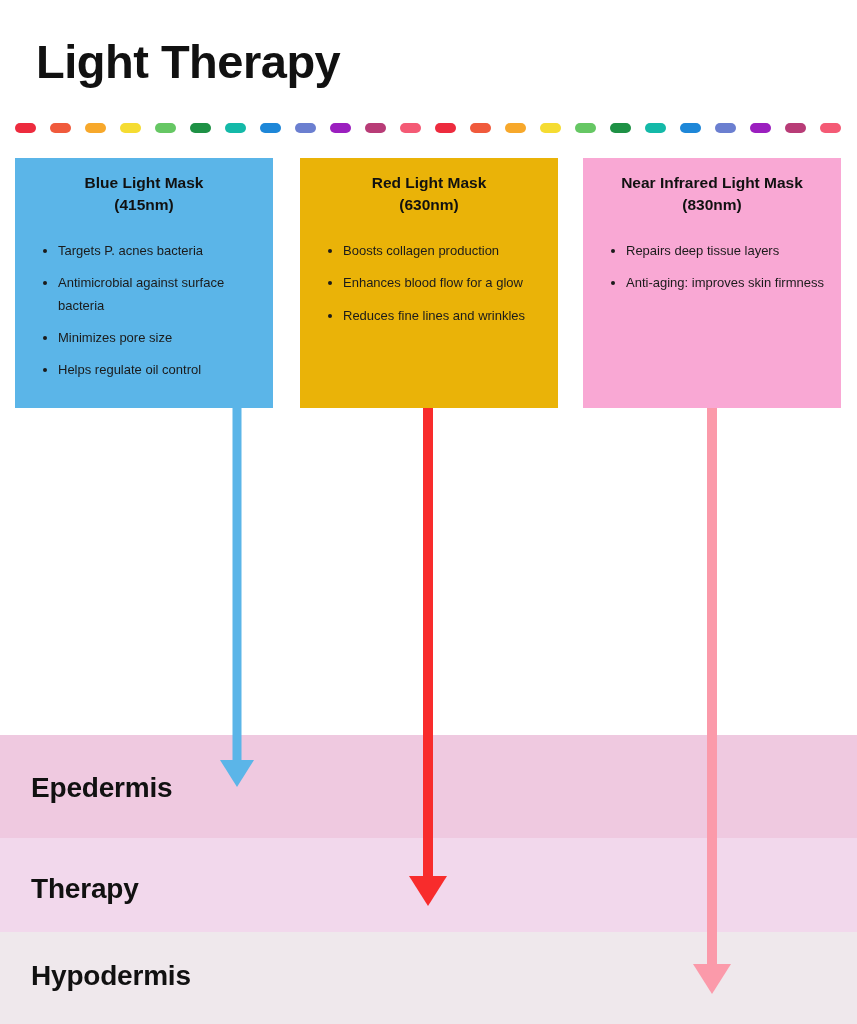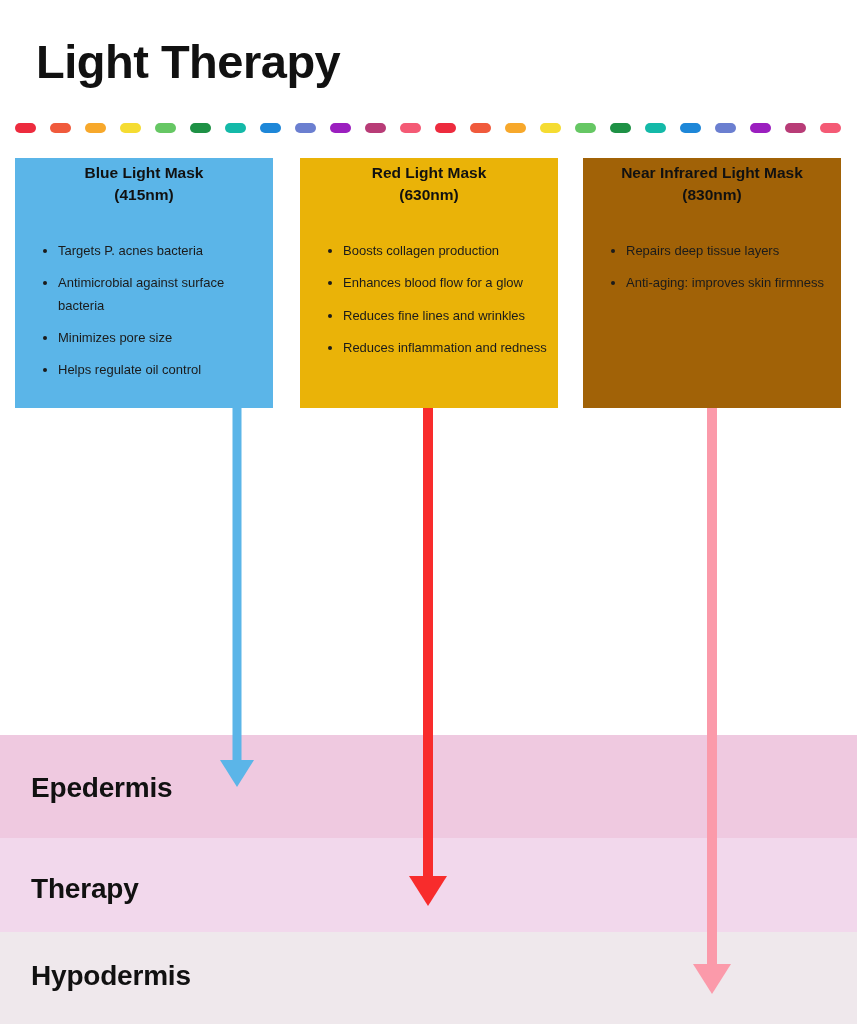--- a/index.html
+++ b/index.html
@@ -99,21 +99,21 @@
     height: 250px;
     box-sizing: border-box;
   }
   #card-blue     { left: 15px;  background: #5BB5E8; }
   #card-red      { left: 300px; background: #FA9BB0; }
   #card-infrared { left: 583px; background: #F2CDE4; }
 
   .card-title {
     position: absolute;
     left: 0;
-    top: 4px;
+    top: 14px;
     width: 258px;
     text-align: center;
     font-size: 15.5px;
     font-weight: bold;
     color: #111111;
     line-height: 1.45;
   }
   .card-list {
     position: absolute;
     left: 26px;
@@ -212,25 +212,24 @@
 
   <div class="card" id="card-red" style="background: #eab308;">
     <div class="card-title">
       <span>Red Light Mask</span><br>
       <span>(630nm)</span>
     </div>
     <ul class="card-list" id="list-red">
         <li>Boosts collagen production</li>
         <li>Enhances blood flow for a glow</li>
         <li>Reduces fine lines and wrinkles</li>
-        <li>Reduces inflammation and redness</li>
       </ul>
   </div>
 
-  <div class="card" id="card-infrared" style="background: #a16207;">
+  <div class="card" id="card-infrared" style="background: #f9a8d4;">
     <div class="card-title">
       <span>Near Infrared Light Mask</span><br>
       <span>(830nm)</span>
     </div>
     <ul class="card-list" id="list-infrared">
         <li>Repairs deep tissue layers</li>
         <li>Anti-aging: improves skin firmness</li>
       </ul>
   </div>
 

